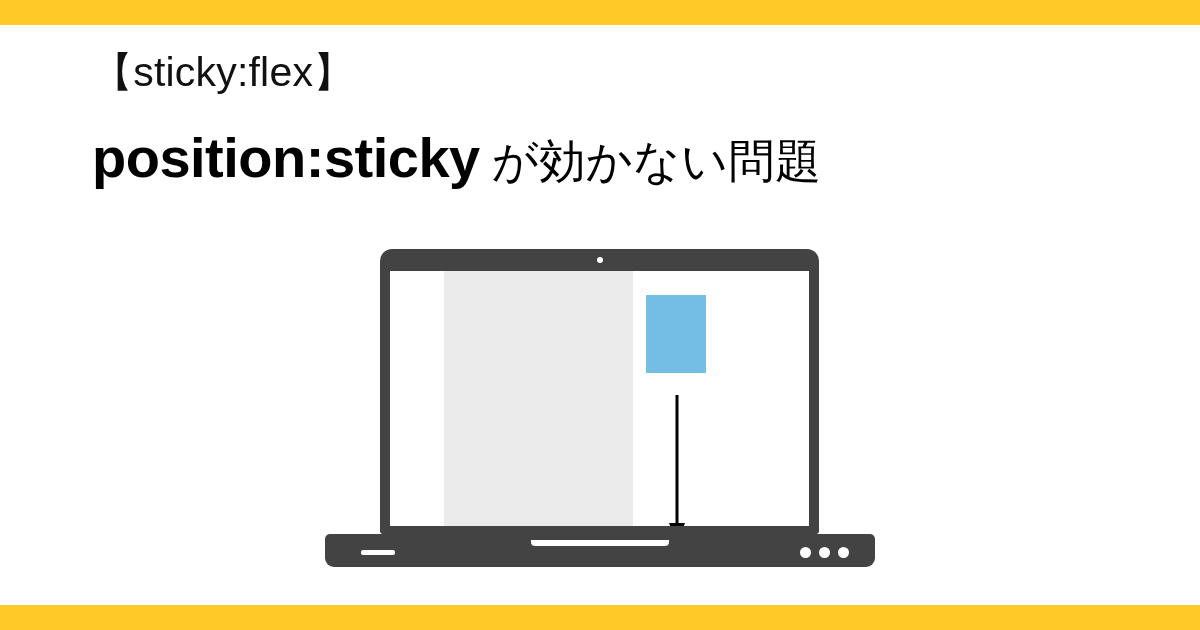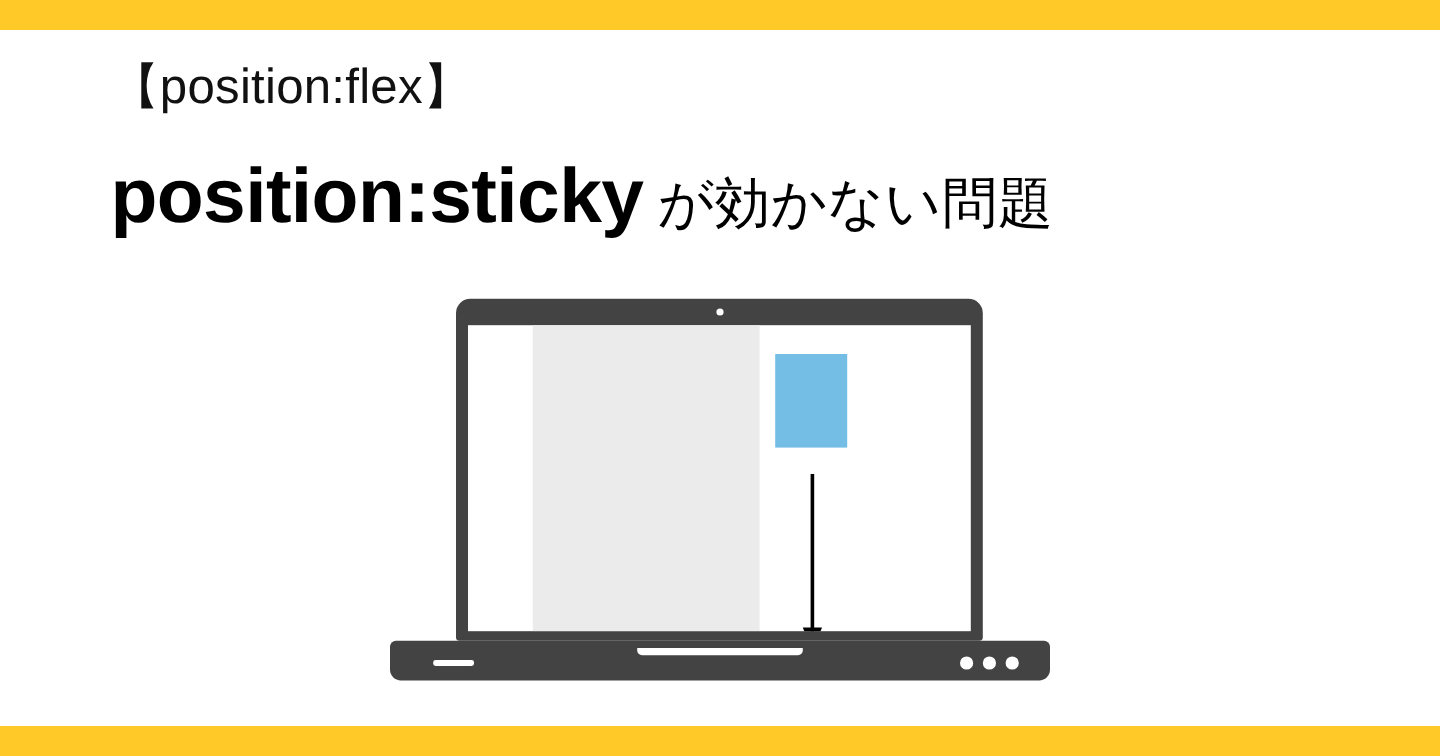--- a/index.html
+++ b/index.html
@@ -54,21 +54,21 @@
   }
 
   .headline {
     display: block;
     margin-top: 26px;
     white-space: nowrap;
     color: #000000;
     line-height: 1.25;
   }
   .headline .code {
-    font-size: 64px;
+    font-size: 56px;
     font-weight: 700;
     letter-spacing: -0.5px;
   }
   .headline .ja {
     font-size: 46px;
     font-weight: 400;
     letter-spacing: 0.5px;
     margin-left: 12px;
   }
 
@@ -192,21 +192,21 @@
   }
 </style>
 </head>
 <body>
 
 <div class="card">
 
   <div class="band band-top"></div>
 
   <div class="heading-block">
-    <span class="eyebrow">【position:flex】</span>
+    <span class="eyebrow">【sticky:flex】</span>
     <span class="headline">
       <span class="code">position:sticky</span><span class="ja">が効かない問題</span>
     </span>
   </div>
 
   <div class="laptop">
 
     <div class="lid">
       <div class="webcam"></div>
 

